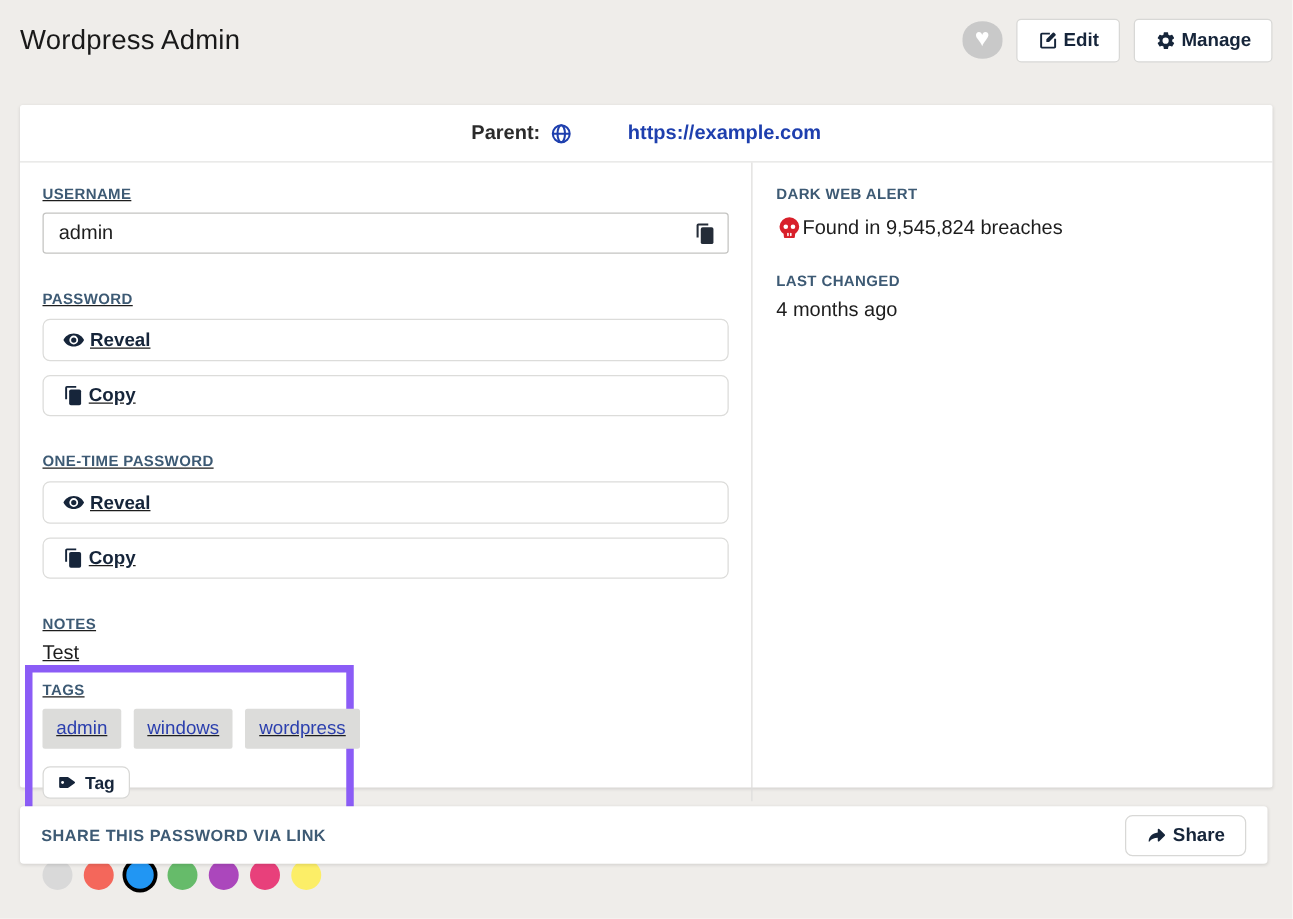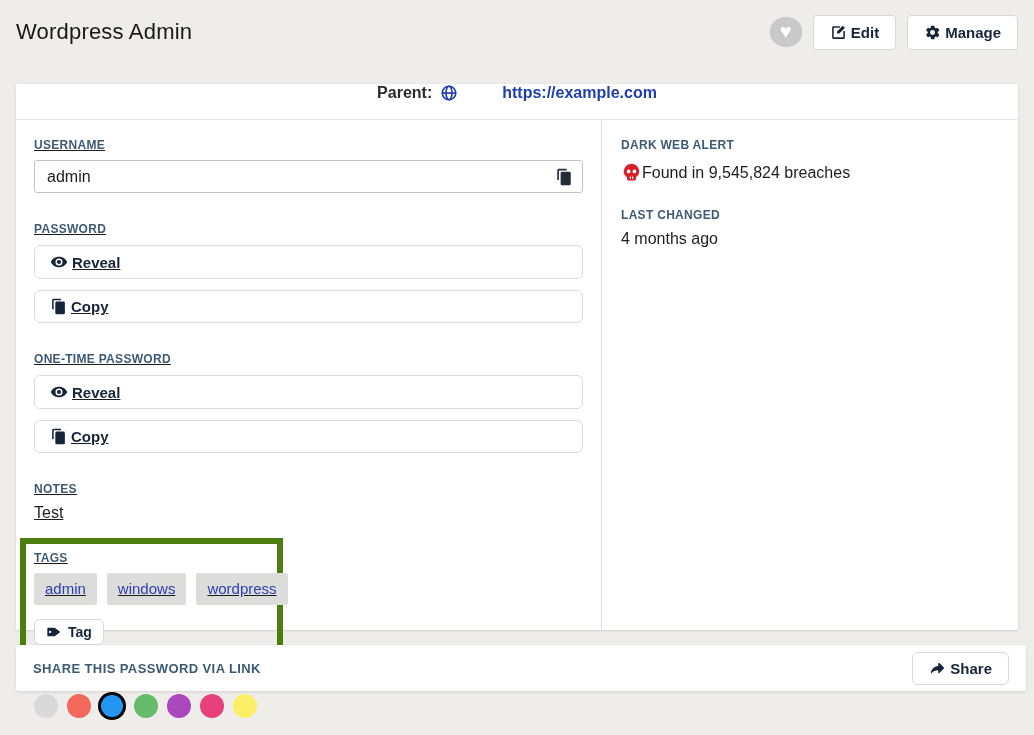--- a/index.html
+++ b/index.html
@@ -32,22 +32,22 @@
     padding:8px 16px; cursor:pointer; font-family:inherit;
   }
   .btn svg { flex:0 0 auto; }
 
   
   .main-card {
     position:absolute; left:16px; right:16px; top:84px; height:546px;
     background:#ffffff; box-shadow:0 1px 3px rgba(0,0,0,.12); border-radius:2px;
   }
   .parent-row {
-    height:36px; border-bottom:1px solid #e4e4e2;
-    display:flex; align-items:flex-start; justify-content:center; gap:8px;
+    height:46px; border-bottom:1px solid #e4e4e2;
+    display:flex; align-items:center; justify-content:center; gap:8px;
   }
   .parent-label { font-weight:700; font-size:16px; color:#2b2b2b; }
   .parent-link { font-weight:700; font-size:16px; color:#1e3fae; text-decoration:none; cursor:pointer;margin-left:36px; }
   .columns { display:flex; height:calc(100% - 35px); }
   .left-col { width:586px; border-right:1px solid #dedddb; padding:18px;text-decoration:underline; }
   .right-col { flex:1; padding:18px 18px 18px 19px; }
 
   .field-label {
     font-size:12px; font-weight:700; color:#3d5a74; letter-spacing:.3px; line-height:15px;
   }
@@ -63,23 +63,23 @@
   }
 
   .section-gap { margin-top:29px; }
   .btn-row { margin-top:8px; display:flex; gap:11px;flex-direction:column; }
   .btn.small { border-radius:6px; padding:7px 15px; border-color:#dcdcda; }
 
   .notes-value { margin-top:7px; font-size:16px; color:#1d1d1d; }
 
   
   .tags-zone {
-    position:relative; margin-left:-14px; margin-top:16px;
+    position:relative; margin-left:-14px; 
     width:263px; height:123px;
-    border:6px solid #4d7c0f;
+    border:6px solid #8b5cf6;
     padding:7px 8px 8px 8px;
   }
   .chip-row { margin-top:7px; display:flex; gap:10px; }
   .chip {
     background:#dcdcda; color:#2b3fae; font-size:15px; line-height:20px;
     padding:6px 11px; border-radius:2px; cursor:pointer; border:none; font-family:inherit;
   }
   .tag-btn-row { margin-top:14px; }
   .btn.tiny { border-radius:6px; padding:4px 11px; font-size:14px; gap:6px; }
 
@@ -91,21 +91,21 @@
   .swatch.selected { box-shadow:0 0 0 3px #000; width:22px; height:22px; margin:1px 2px 1px 1px; }
 
   
   .alert-row { margin-top:9px; display:flex; align-items:center; font-size:16px; color:#1d1d1d; }
   .skull { color:#d81f2a; display:flex; }
   .lc-label { margin-top:25px; }
   .lc-value { margin-top:7px; font-size:16px; color:#1d1d1d; }
 
   
   .share-card {
-    position:absolute; left:16px; right:8px; top:645px; height:46px;
+    position:absolute; left:16px; right:20px; top:645px; height:46px;
     background:#ffffff; box-shadow:0 1px 3px rgba(0,0,0,.12); border-radius:3px;
     display:flex; align-items:center; padding:0 17px;
   }
   .share-label { font-size:13px; font-weight:700; color:#3d5a74; letter-spacing:.4px; flex:1; }
   .btn.share { border-radius:6px; padding:7px 16px; }
 </style>
 </head>
 <body>
 
 <div class="page">

